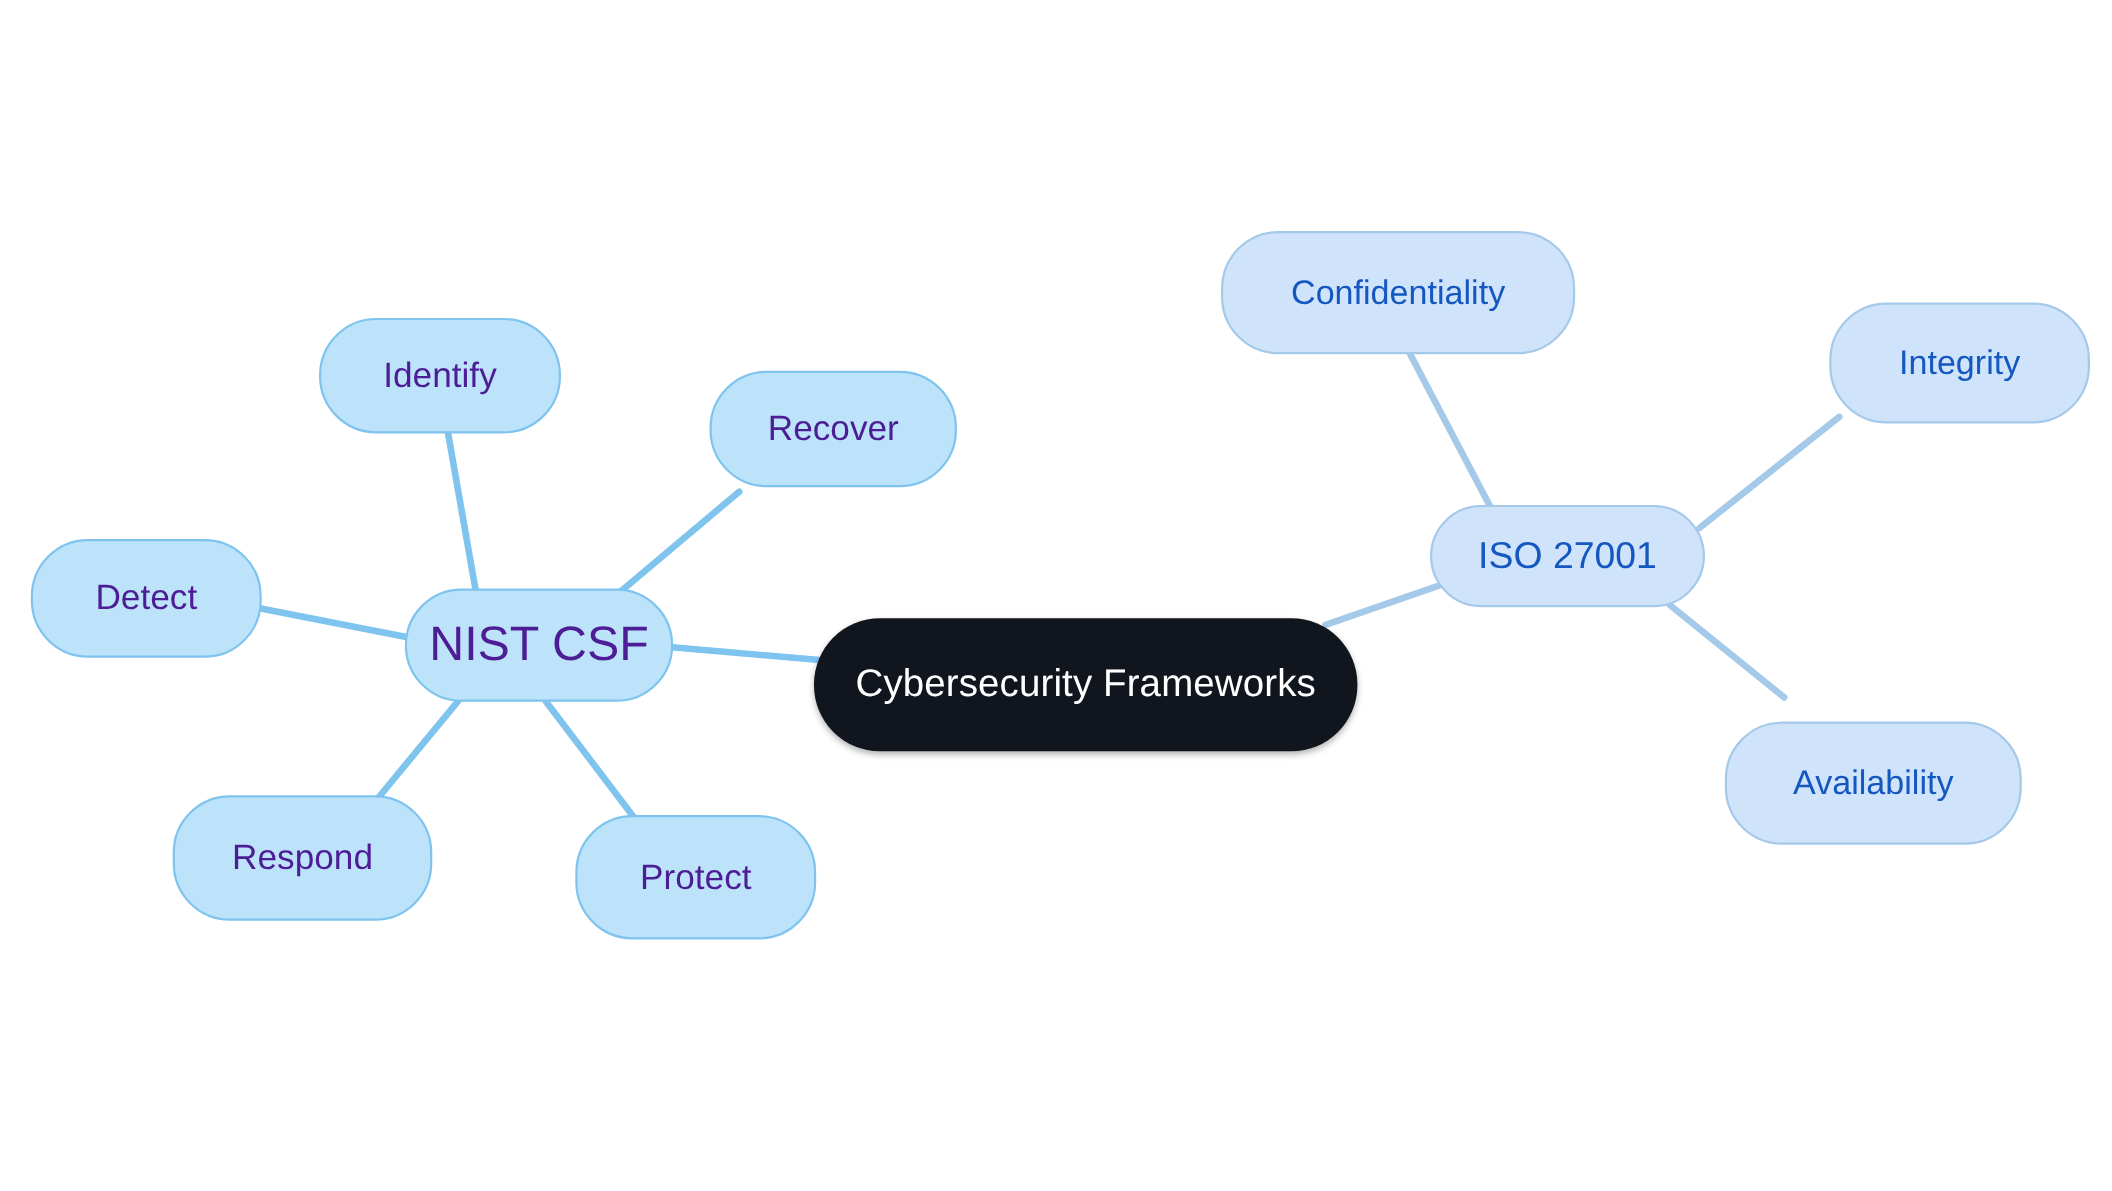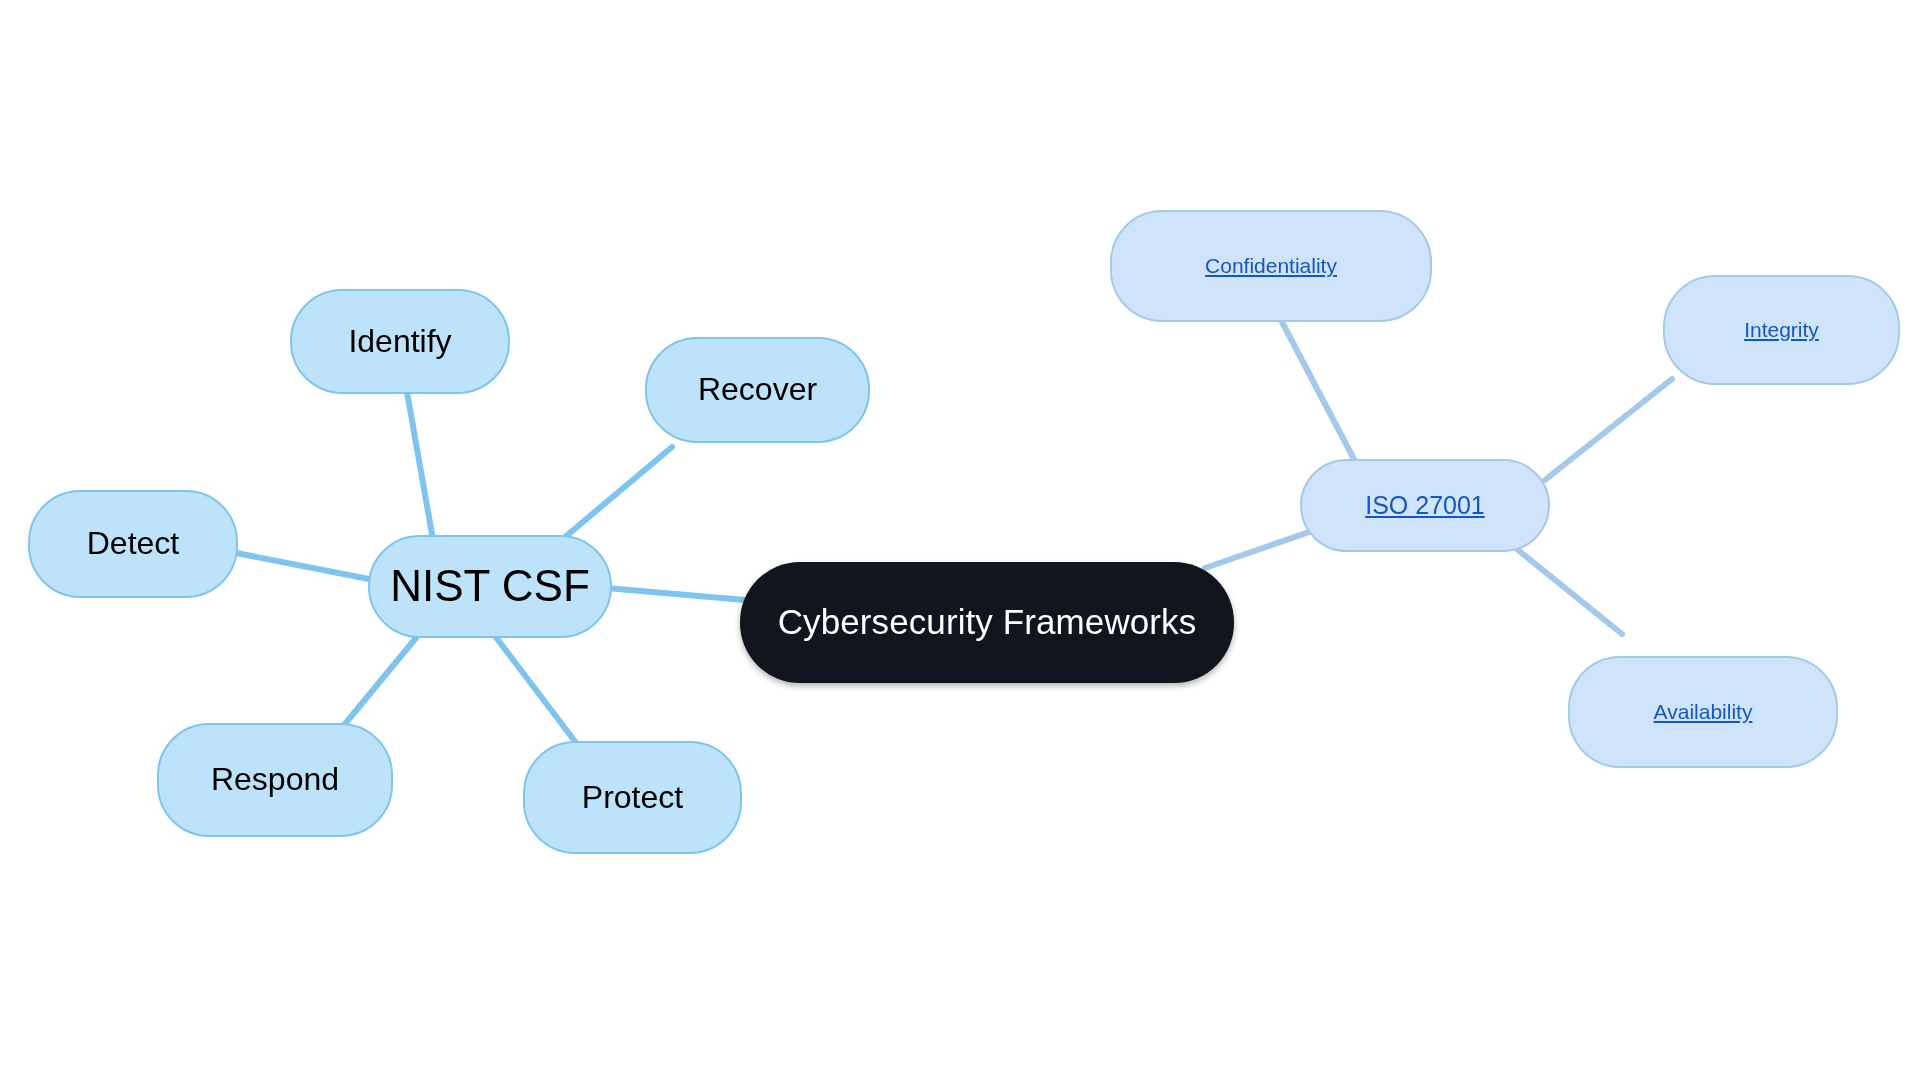--- a/index.html
+++ b/index.html
@@ -41,34 +41,34 @@
     color: #ffffff;
     border-radius: 60px;
     font-size: 35px;
     letter-spacing: 0.1px;
     box-shadow: 0 3px 6px rgba(0,0,0,0.30);
   }
   .node-branch-nist,
   .node-leaf-nist {
     background: #bde3fb;
     border: 2px solid #7fc4ee;
-    color: #000000;
+    color: #4c1d95;
     border-radius: 52px;
   }
   .node-branch-iso,
   .node-leaf-iso {
     background: #cfe4fb;
     border: 2px solid #a5c9e9;
     color: #1557c0;
     border-radius: 52px;
   }
   .node-branch-nist { font-size: 44px; }
-  .node-branch-iso  { font-size: 25px; text-decoration: underline; }
+  .node-branch-iso  { font-size: 34px; }
   .node-leaf-nist   { font-size: 32px; }
-  .node-leaf-iso    { font-size: 21px; text-decoration: underline; }
+  .node-leaf-iso    { font-size: 31px; }
 </style>
 </head>
 <body>
 
 <div id="canvas">
 
   <svg id="edges" viewBox="0 0 1920 1083" width="1920" height="1083">
 
     <line x1="745" y1="600" x2="606" y2="588" stroke="#7fc4ee" stroke-width="6" stroke-linecap="round"></line>
 

